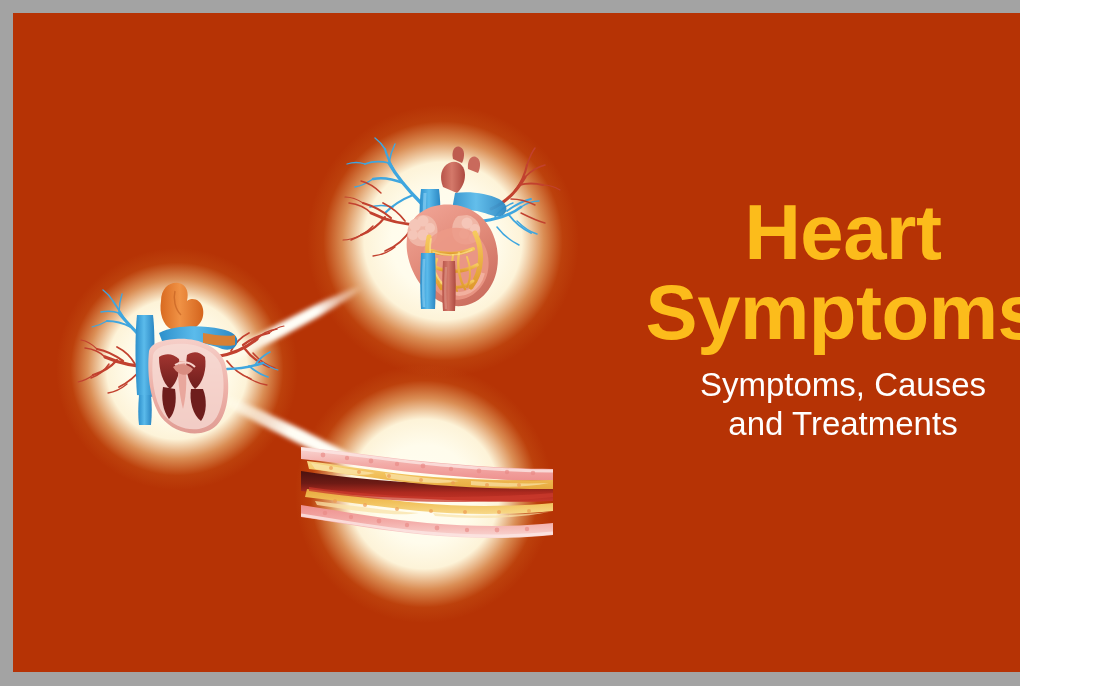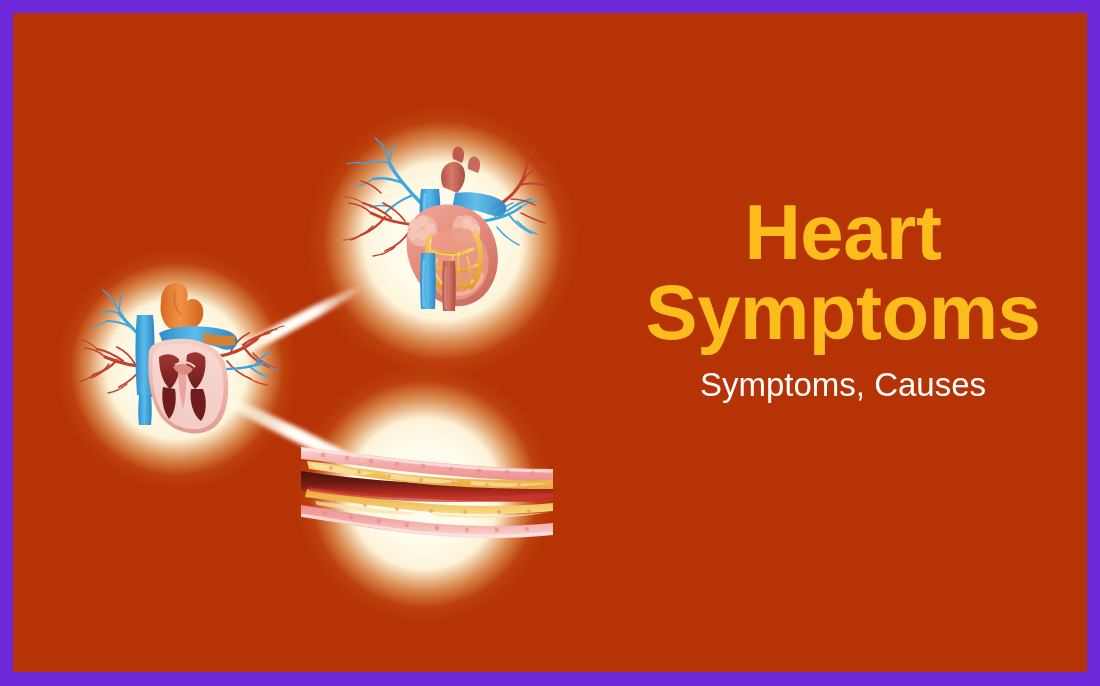--- a/index.html
+++ b/index.html
@@ -6,24 +6,24 @@
     margin: 0;
     padding: 0;
     background: #ffffff;
   }
   body {
     font-family: "Liberation Sans", sans-serif;
   }
 
   .banner {
     position: relative;
-    width: 1100px;
+    width: 1020px;
     height: 686px;
     box-sizing: border-box;
-    background: #6d28d9;
+    background: #a3a3a3;
     overflow: hidden;
   }
 
   .banner-inner {
     position: absolute;
     left: 13px;
     top: 13px;
     width: 1074px;
     height: 659px;
     background: #B63305;
@@ -443,17 +443,18 @@
       </svg>
     </div>
 
     <div class="text-block">
       <h1 class="title">
         <span>Heart</span>
         <span class="line2">Symptoms</span>
       </h1>
       <p class="subtitle">
         <span>Symptoms, Causes</span>
+        <span class="line2">and Treatments</span>
       </p>
     </div>
 
   </div>
 </div>
 
 </body></html>

